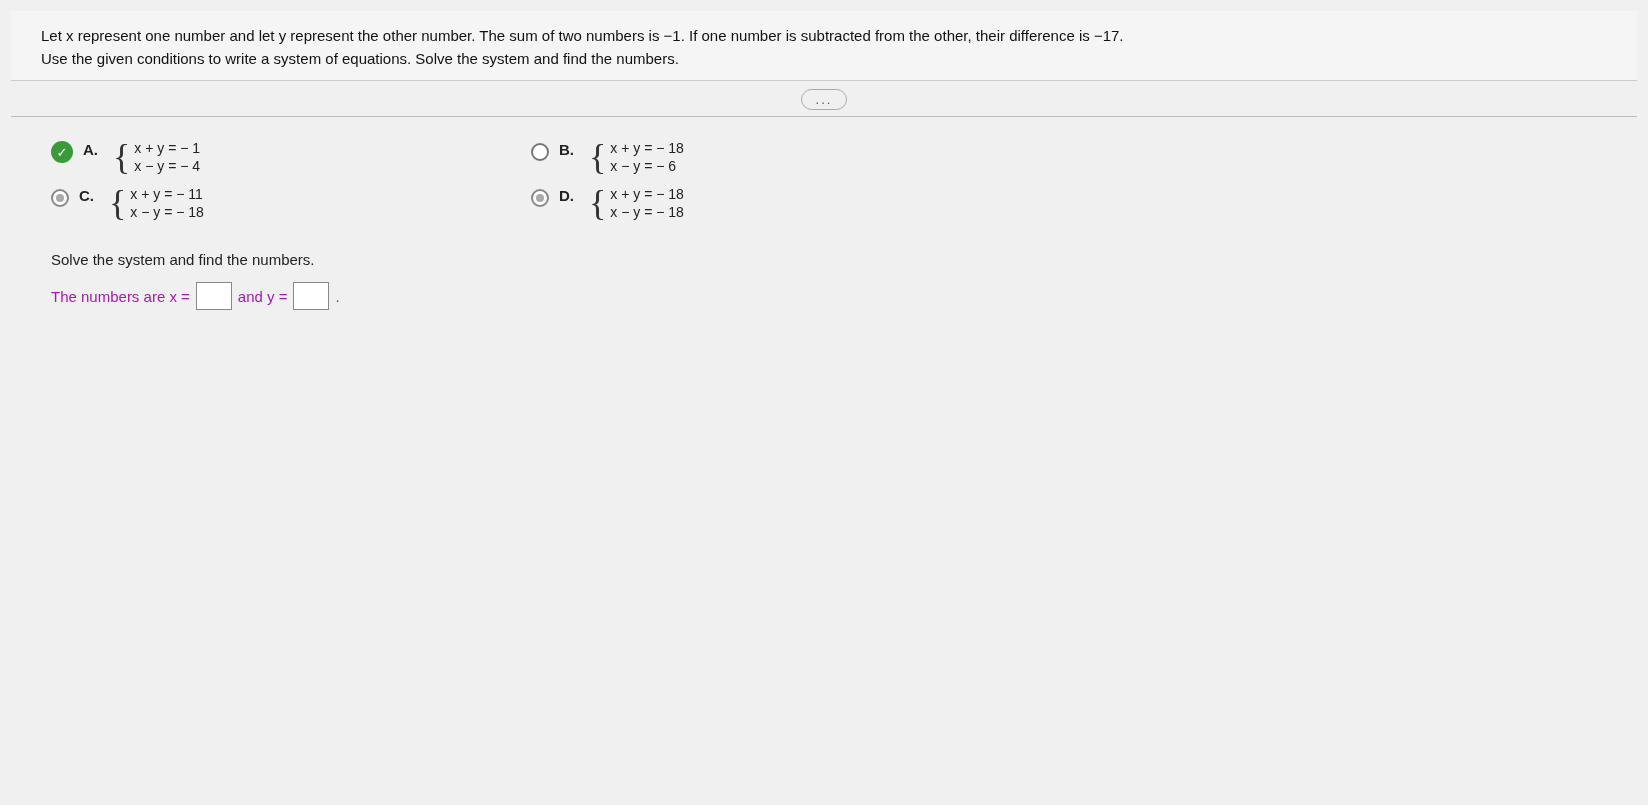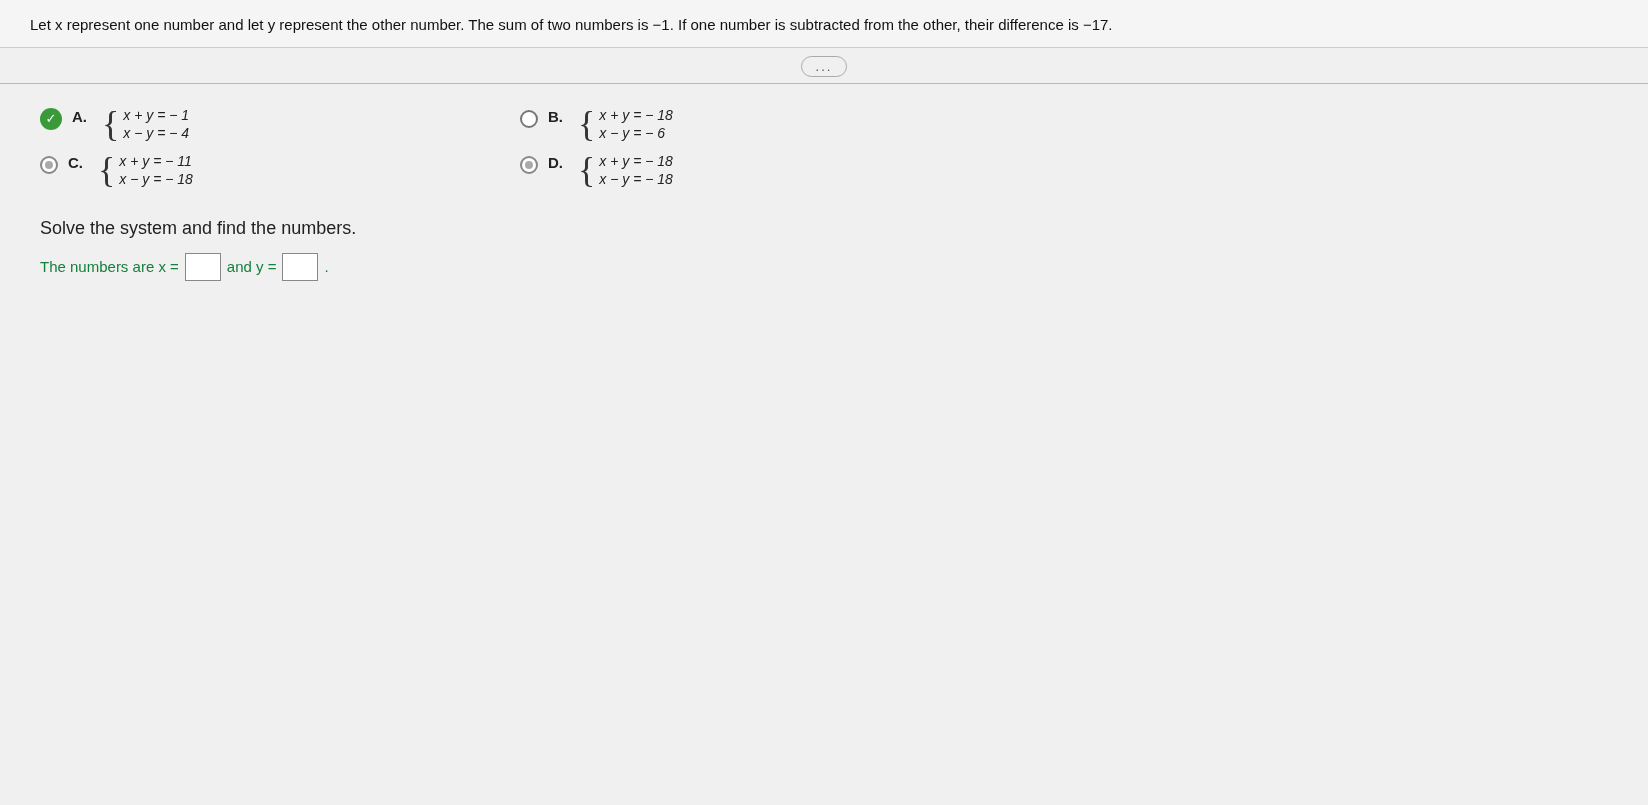--- a/index.html
+++ b/index.html
@@ -14,21 +14,21 @@
       font-size: 15px;
       color: #222;
       width: 1648px;
       min-height: 805px;
     }
 
     .page-wrapper {
       background-color: #f0f0f0;
       width: 100%;
       min-height: 805px;
-      padding: 0;
+      padding: 11px;
     }
 
     .problem-header {
       background-color: #f5f5f5;
       padding: 14px 30px 10px 30px;
       border-bottom: 1px solid #ccc;
       font-size: 15px;
       line-height: 1.5;
       color: #111;
     }
@@ -134,35 +134,34 @@
       font-size: 36px;
       line-height: 1;
       font-family: 'Times New Roman', serif;
       color: #333;
     }
 
     .equations-list {
       display: flex;
       flex-direction: column;
       gap: 2px;
-      font-style: italic;
     }
 
     .equation-line {
       font-size: 14px;
       color: #222;
       white-space: nowrap;
     }
 
     .solve-section {
       margin-top: 10px;
     }
 
     .solve-label {
-      font-size: 18px;
+      font-size: 15px;
       margin-bottom: 14px;
       color: #222;
     }
 
     .answer-row {
       display: flex;
       align-items: center;
       gap: 6px;
       font-size: 15px;
       flex-wrap: wrap;
@@ -174,30 +173,31 @@
       border: 1px solid #888;
       background: white;
       font-size: 14px;
       text-align: center;
       outline: none;
       padding: 2px;
     }
 
     .answer-text {
       font-size: 15px;
-      color: #15803d;
+      color: #a21caf;
     }
   </style>
 </head>
 <body>
 
 <div class="page-wrapper">
 
   <div class="problem-header">
     <div>Let x represent one number and let y represent the other number. The sum of two numbers is −1. If one number is subtracted from the other, their difference is −17.</div>
+    <div>Use the given conditions to write a system of equations. Solve the system and find the numbers.</div>
   </div>
 
   <div class="divider-row">
     <button class="more-btn">...</button>
   </div>
 
   <div class="content-area">
 
 
     <div class="options-grid">

